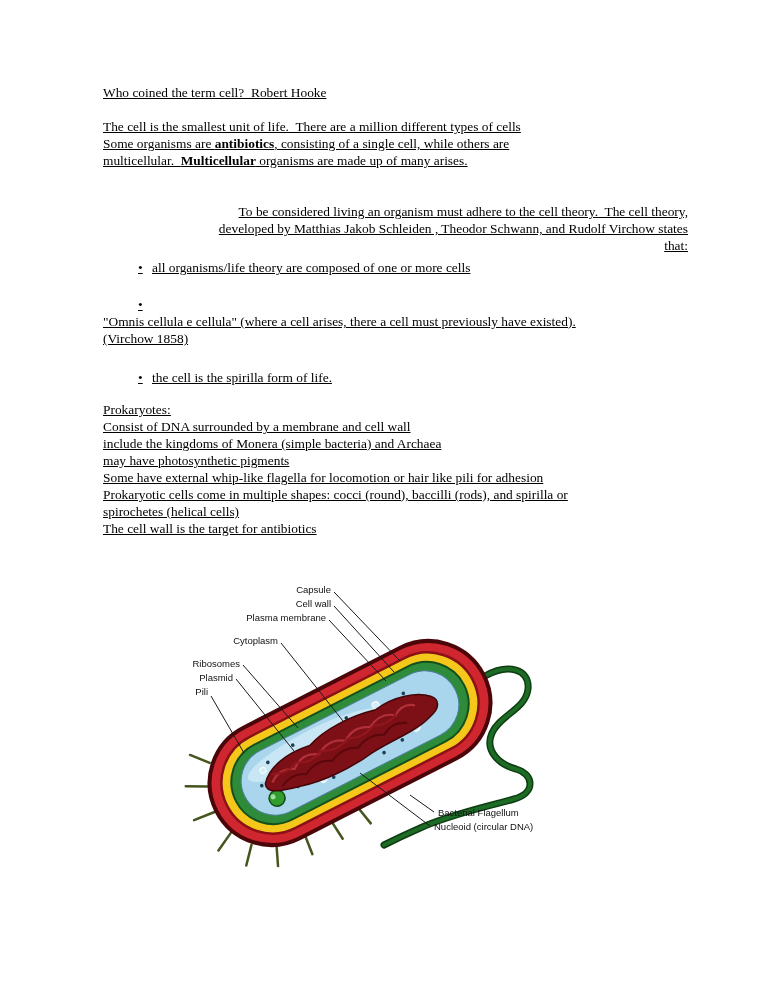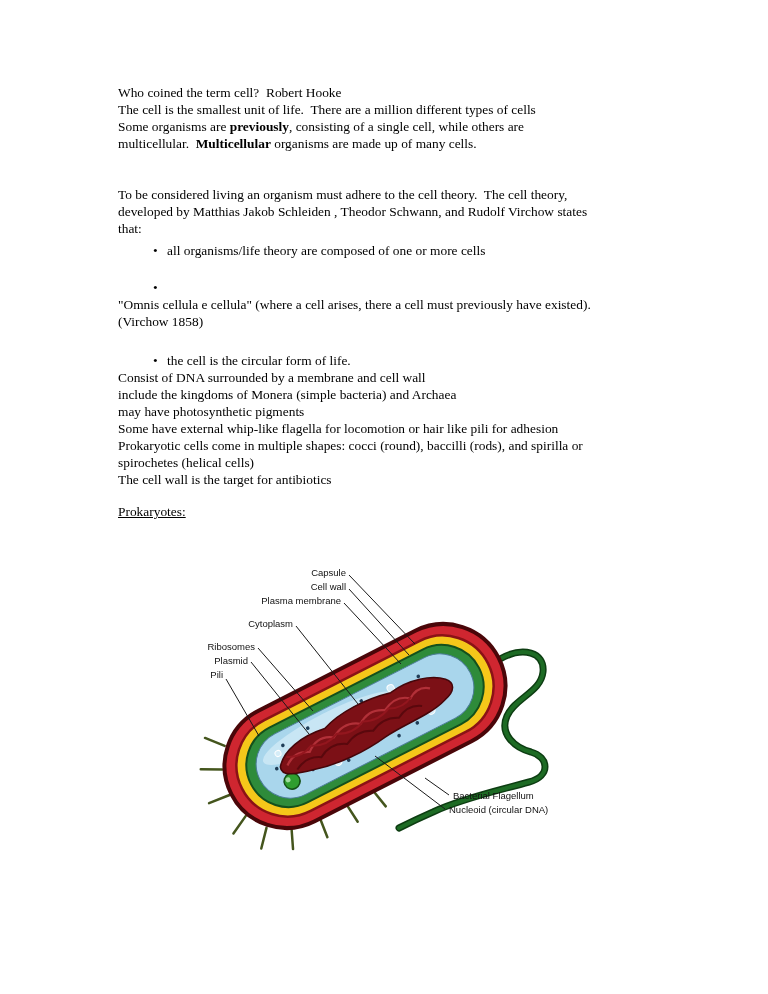--- a/index.html
+++ b/index.html
@@ -1,26 +1,26 @@
 <!DOCTYPE html>
 <html><head>
 <meta charset="utf-8">
 <style>
   html,body { margin:0; padding:0; background:#ffffff; }
   .page {
     position:relative; width:768px; height:994px; background:#ffffff;
     font-family:"Liberation Serif", serif; font-size:13.4px; line-height:17px; color:#000;
     overflow:hidden;
   }
-  .content { position:absolute; left:118px; top:84px; width:585px; }
+  .content { position:absolute; left:103px; top:84px; width:585px;text-decoration:underline; }
   .content p { margin:0; white-space:pre-wrap; }
   .b { font-weight:bold; }
   .u { text-decoration:underline; }
-  #p2 { }
-  #p3 { margin-top:34px; }
+  #p2 { margin-top:17px; }
+  #p3 { margin-top:34px;text-align:right; }
   .bullet-row { display:flex; margin-left:35px; white-space:pre-wrap; }
   .bullet-marker { width:14px; flex:0 0 14px; }
   #bullet1 { margin-top:5px; }
   #bullet2 { margin-top:20px; }
   #p4 { margin-top:0; }
   #bullet3 { margin-top:22px; }
   #p5 { margin-top:13px; }
   #p6h { margin-top:15px; }
   .diagram-wrap { margin-top:36px; margin-left:45px; width:400px; height:300px;text-align:right; }
   .diagram-wrap svg { display:block; }
@@ -28,54 +28,54 @@
 </style>
 </head>
 <body>
 
 <div class="page">
   <div class="content">
 
     <p id="p1">Who coined the term cell?  Robert Hooke</p>
 
     <p id="p2"><span>The cell is the smallest unit of life.  There are a million different types of cells
-Some organisms are </span><span class="b">previously</span><span>, consisting of a single cell, while others are
-multicellular.  </span><span class="b">Multicellular</span><span> organisms are made up of many cells.</span></p>
+Some organisms are </span><span class="b">antibiotics</span><span>, consisting of a single cell, while others are
+multicellular.  </span><span class="b">Multicellular</span><span> organisms are made up of many arises.</span></p>
 
     <p id="p3">To be considered living an organism must adhere to the cell theory.  The cell theory,
 developed by Matthias Jakob Schleiden , Theodor Schwann, and Rudolf Virchow states
 that:</p>
 
     <div id="bullet1" class="bullet-row">
       <span class="bullet-marker">•</span>
       <span>all organisms/life theory are composed of one or more cells</span>
     </div>
 
     <div id="bullet2" class="bullet-row">
       <span class="bullet-marker">•</span>
     </div>
 
     <p id="p4">"Omnis cellula e cellula" (where a cell arises, there a cell must previously have existed).
 (Virchow 1858)</p>
 
     <div id="bullet3" class="bullet-row">
       <span class="bullet-marker">•</span>
-      <span>the cell is the circular form of life.</span>
+      <span>the cell is the spirilla form of life.</span>
     </div>
 
+
+    <p id="p6h"><span class="u">Prokaryotes:</span></p>
 
     <p id="p6">Consist of DNA surrounded by a membrane and cell wall
 include the kingdoms of Monera (simple bacteria) and Archaea
 may have photosynthetic pigments
 Some have external whip-like flagella for locomotion or hair like pili for adhesion
 Prokaryotic cells come in multiple shapes: cocci (round), baccilli (rods), and spirilla or
 spirochetes (helical cells)
 The cell wall is the target for antibiotics</p>
-
-    <p id="p6h"><span class="u">Prokaryotes:</span></p>
 
     <div class="diagram-wrap">
       <svg width="400" height="300" viewBox="0 0 400 300" xmlns="http://www.w3.org/2000/svg">
 
         <path d="M337,103 C360,90 382,96 380,116 C378,136 352,142 344,160 C336,178 352,192 368,196 C386,201 388,220 366,226 C338,234 300,242 270,256 C254,263 244,268 236,272" fill="none" stroke="#0d3d12" stroke-width="7" stroke-linecap="round"></path>
         <path d="M337,103 C360,90 382,96 380,116 C378,136 352,142 344,160 C336,178 352,192 368,196 C386,201 388,220 366,226 C338,234 300,242 270,256 C254,263 244,268 236,272" fill="none" stroke="#1d6b24" stroke-width="4" stroke-linecap="round"></path>
 
         <g transform="rotate(-27 202 170)">
 
           <g stroke="#44551d" stroke-width="2.5" stroke-linecap="round">

